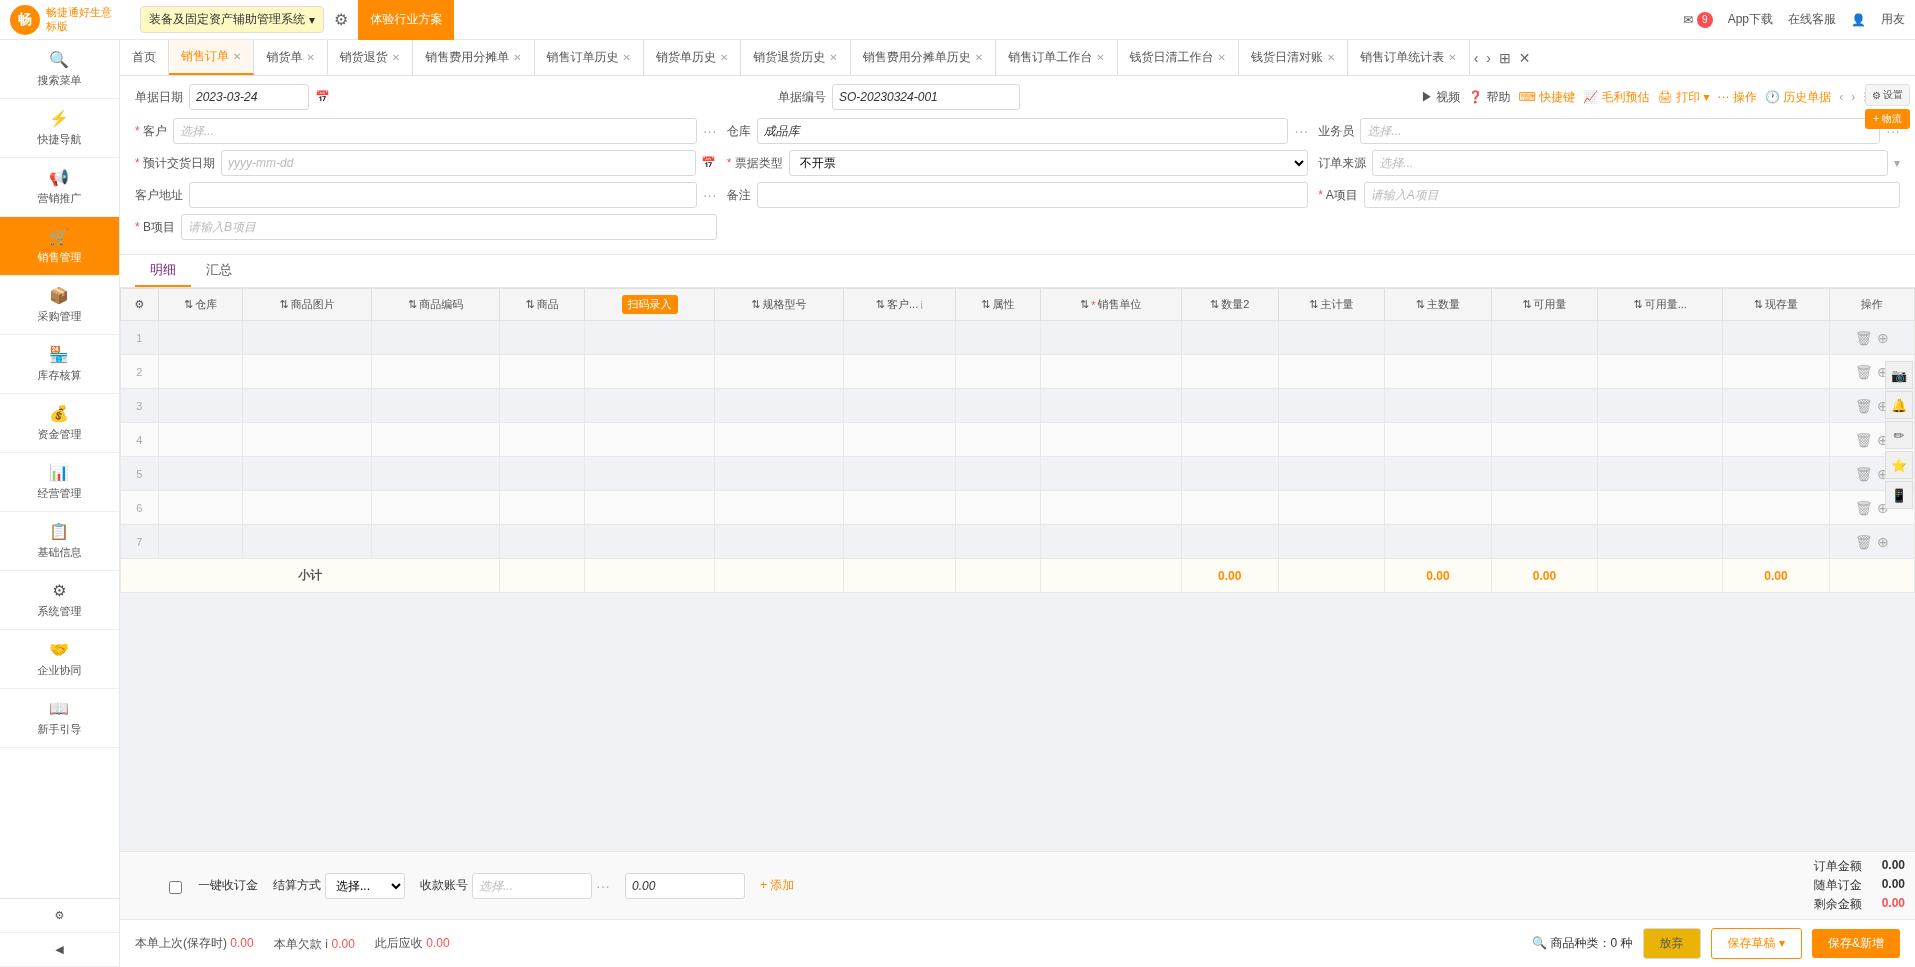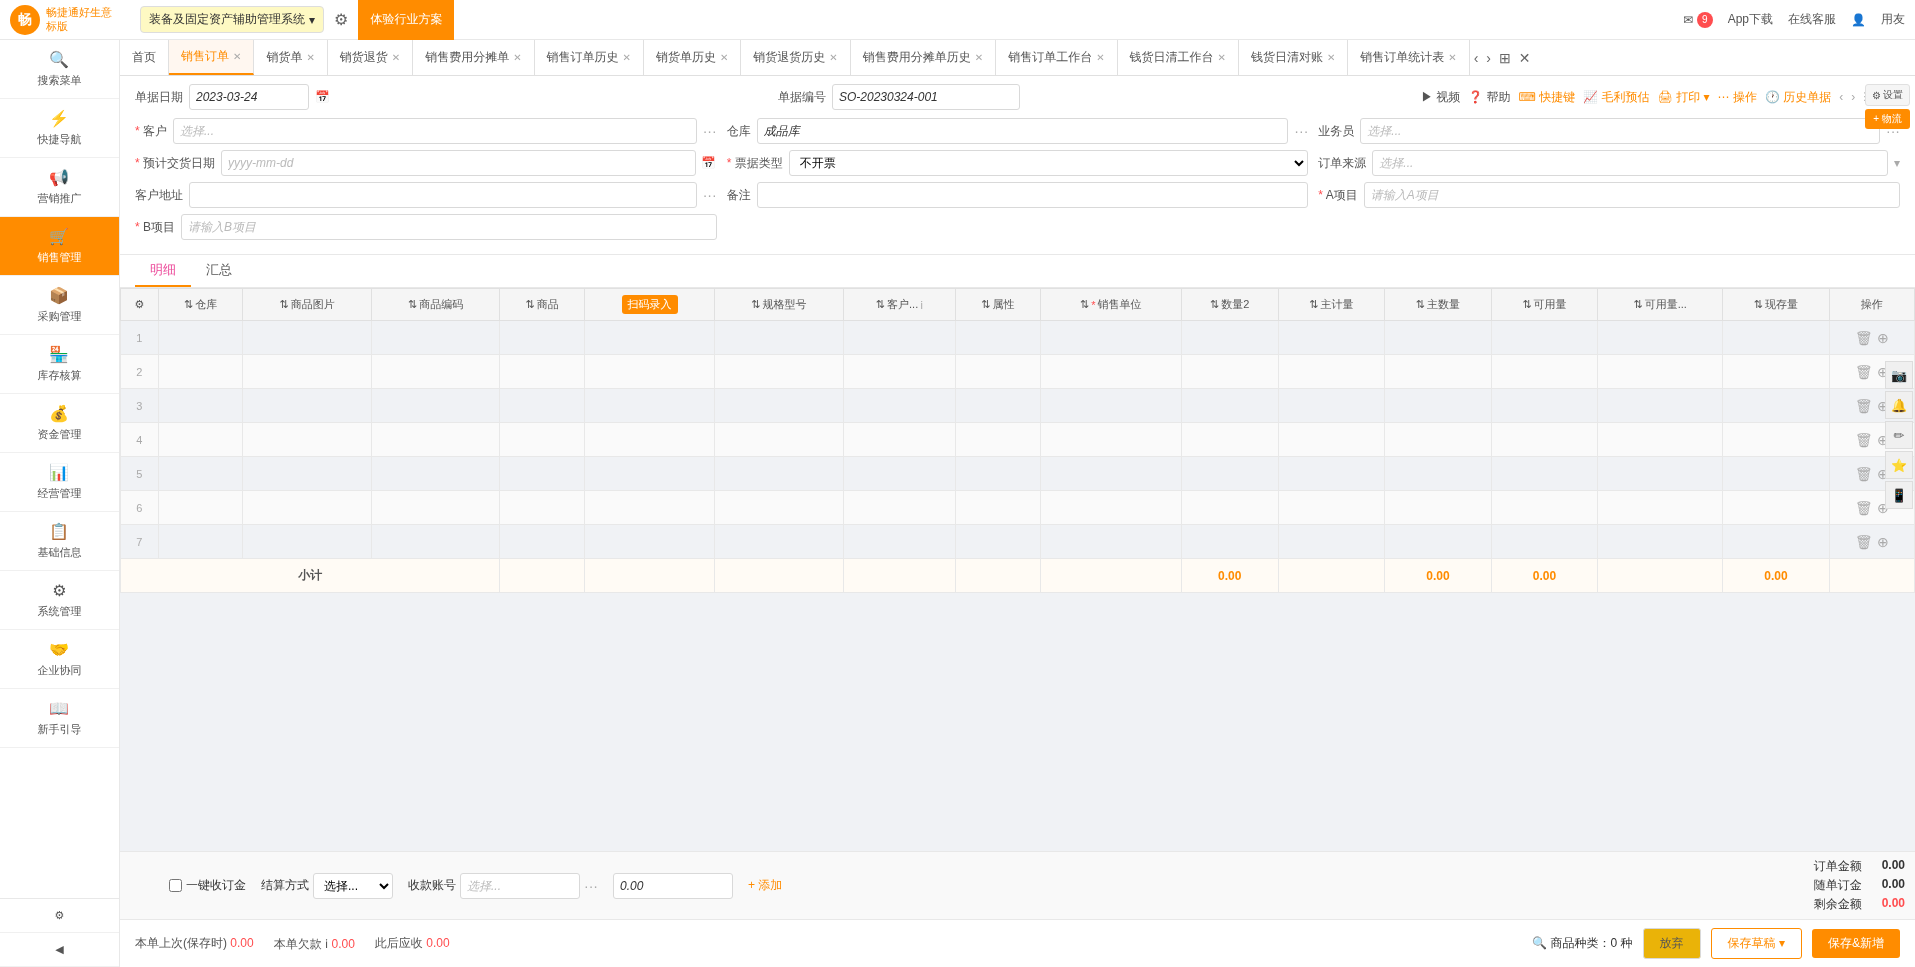--- a/index.html
+++ b/index.html
@@ -45,21 +45,21 @@
     .form-label { color: #555; white-space: nowrap; font-size: 12px; }
     .form-input { border: 1px solid #d9d9d9; border-radius: 3px; padding: 3px 6px; font-size: 12px; color: #333; min-width: 120px; height: 26px; outline: none; font-style: italic; }
     .form-input::placeholder { color: #bbb; }
     .form-input-wide { min-width: 200px; }
     .form-select { border: 1px solid #d9d9d9; border-radius: 3px; padding: 3px 6px; font-size: 12px; height: 26px; outline: none; background: white; }
     .more-btn { color: #aaa; cursor: pointer; font-size: 14px; }
     
     
     .inner-tabs { display: flex; border-bottom: 1px solid #e8e8e8; margin-bottom: 0; }
     .inner-tab { padding: 6px 15px; cursor: pointer; font-size: 13px; color: #555; border-bottom: 2px solid transparent; }
-    .inner-tab.active { color: #ec4899; border-bottom: 2px solid #ff8c00; }
+    .inner-tab.active { color: #701a75; border-bottom: 2px solid #ff8c00; }
     
     
     .table-container { flex: 1; overflow: auto; }
     table { width: 100%; border-collapse: collapse; font-size: 12px; }
     thead tr { background: #f5f5f5; }
     th { border: 1px solid #e0e0e0; padding: 6px 4px; text-align: center; white-space: nowrap; font-weight: normal; color: #555; font-size: 11px; }
     td { border: 1px solid #e8e8e8; padding: 4px; text-align: center; height: 34px; }
     tr:nth-child(even) { background: #fafafa; }
     .row-num { color: #aaa; font-size: 11px; }
     .col-ops { display: flex; gap: 4px; justify-content: center; }
@@ -84,21 +84,21 @@
     .action-bar-stats { display: flex; gap: 20px; color: #555; }
     .action-bar-right { margin-left: auto; display: flex; align-items: center; gap: 10px; }
     .btn-discard { border: 1px solid #d9d9d9; background: #eab308; color: #555; border-radius: 3px; padding: 6px 16px; cursor: pointer; font-size: 12px; }
     .btn-save-draft { border: 1px solid #ff8c00; background: white; color: #ff8c00; border-radius: 3px; padding: 6px 16px; cursor: pointer; font-size: 12px; }
     .btn-save-new { background: #ff8c00; color: white; border: none; border-radius: 3px; padding: 6px 16px; cursor: pointer; font-size: 12px; }
     
     
     .right-float { position: fixed; right: 0; top: 50%; transform: translateY(-50%); display: flex; flex-direction: column; gap: 2px; }
     .float-btn { width: 28px; height: 28px; background: #f0f0f0; border: 1px solid #ddd; display: flex; align-items: center; justify-content: center; cursor: pointer; font-size: 13px; color: #666; }
     
-    .checkbox-label { display: flex; align-items: center; gap: 4px; cursor: pointer; padding-left: 39px; }
+    .checkbox-label { display: flex; align-items: flex-end; gap: 16px; cursor: pointer; padding-left: 39px; }
     .stat-num { color: #ff4d4f; }
     .col-header-sort { display: flex; align-items: center; justify-content: center; gap: 2px; }
     
     
     .table-container::-webkit-scrollbar { height: 8px; width: 8px; }
     .table-container::-webkit-scrollbar-track { background: #f0f0f0; }
     .table-container::-webkit-scrollbar-thumb { background: #ccc; border-radius: 4px; }
   </style>
 </head>
 <body>

